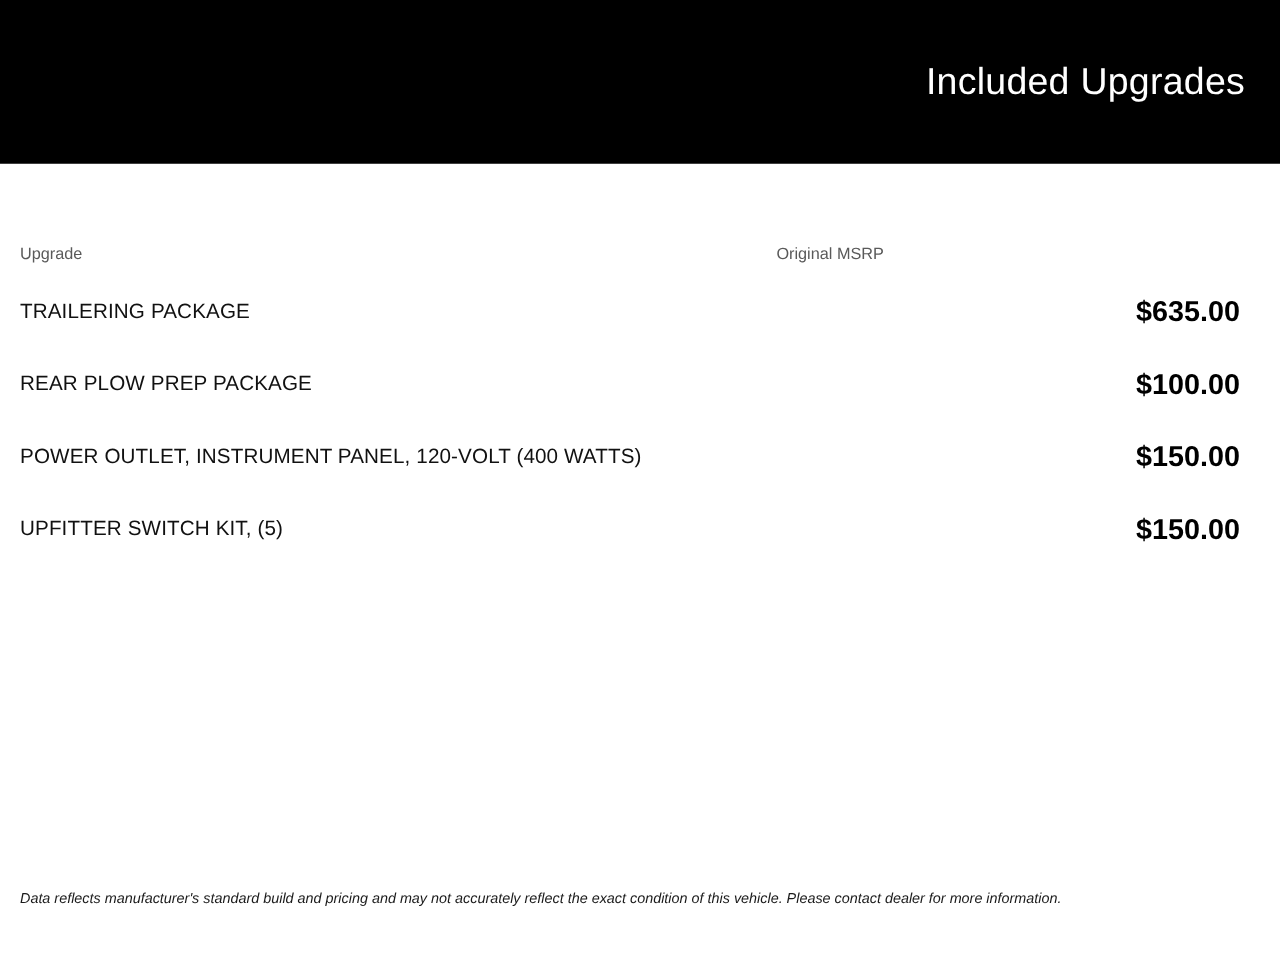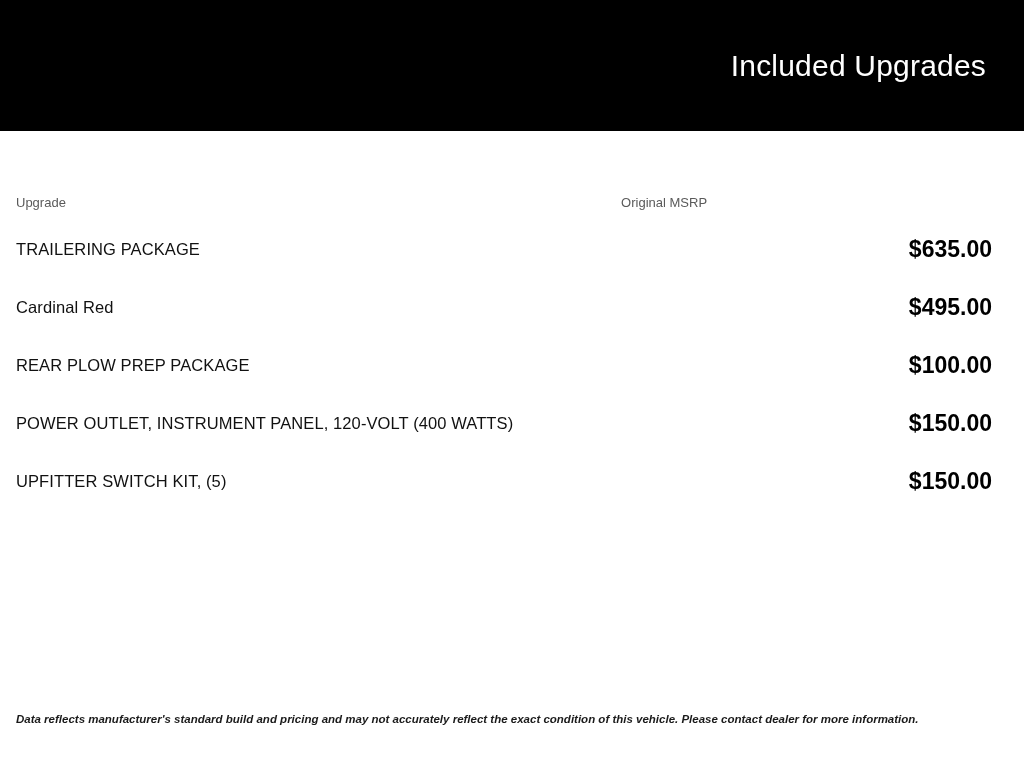--- a/index.html
+++ b/index.html
@@ -20,21 +20,21 @@
     height: 768px;
     box-sizing: border-box;
   }
   .header-band {
     height: 131px;
     background: #000000;
     display: flex;
     align-items: center;
     justify-content: flex-end;
     box-sizing: border-box;
-    padding-right: 38px;
+    padding-right: 28px;
   }
   .header-title {
     color: #ffffff;
     font-size: 30px;
     font-weight: 400;
     letter-spacing: 0.2px;
     line-height: 1;
   }
   .content {
     box-sizing: border-box;
@@ -78,21 +78,21 @@
     text-align: right;
     white-space: nowrap;
   }
   .footnote {
     position: absolute;
     left: 16px;
     right: 32px;
     top: 712px;
     font-size: 11.5px;
     font-style: italic;
-    font-weight: bold;
+    font-weight: normal;
     color: #1a1a1a;
     line-height: 1.3;
   }
 </style>
 </head>
 <body>
 
 <div class="page">
 
   <div class="header-band">
@@ -110,24 +110,20 @@
           <th class="th-left">Upgrade</th>
           <th class="th-right">Original MSRP</th>
         </tr>
       </thead>
       <tbody>
         <tr>
           <td class="cell-name">TRAILERING PACKAGE</td>
           <td class="cell-price">$635.00</td>
         </tr>
         <tr>
-          <td class="cell-name">Cardinal Red</td>
-          <td class="cell-price">$495.00</td>
-        </tr>
-        <tr>
           <td class="cell-name">REAR PLOW PREP PACKAGE</td>
           <td class="cell-price">$100.00</td>
         </tr>
         <tr>
           <td class="cell-name">POWER OUTLET, INSTRUMENT PANEL, 120-VOLT (400 WATTS)</td>
           <td class="cell-price">$150.00</td>
         </tr>
         <tr>
           <td class="cell-name">UPFITTER SWITCH KIT, (5)</td>
           <td class="cell-price">$150.00</td>

